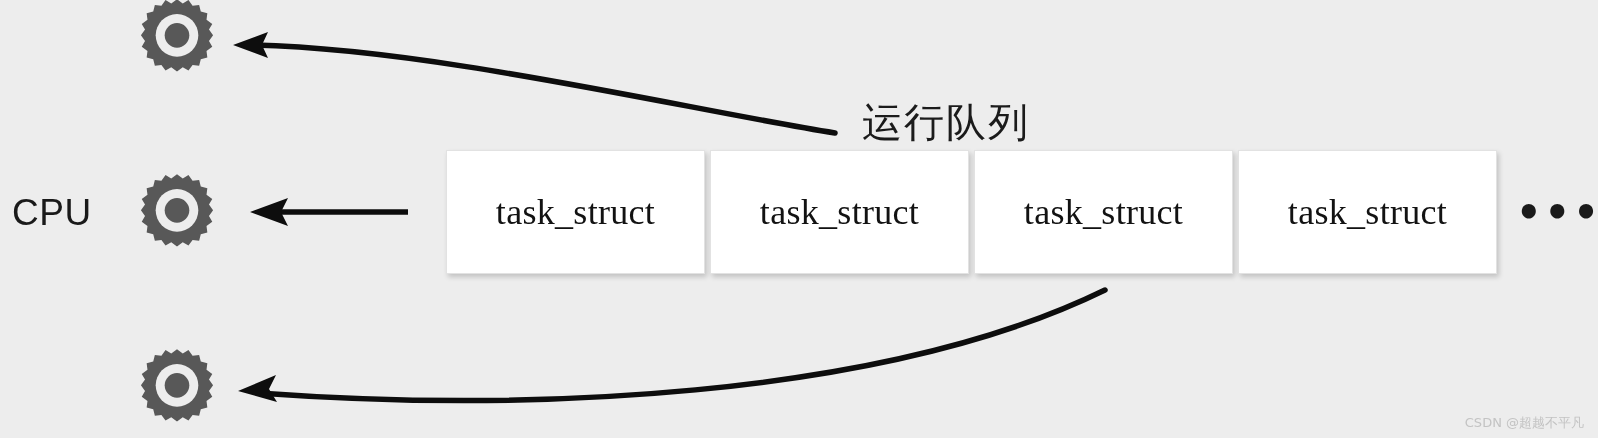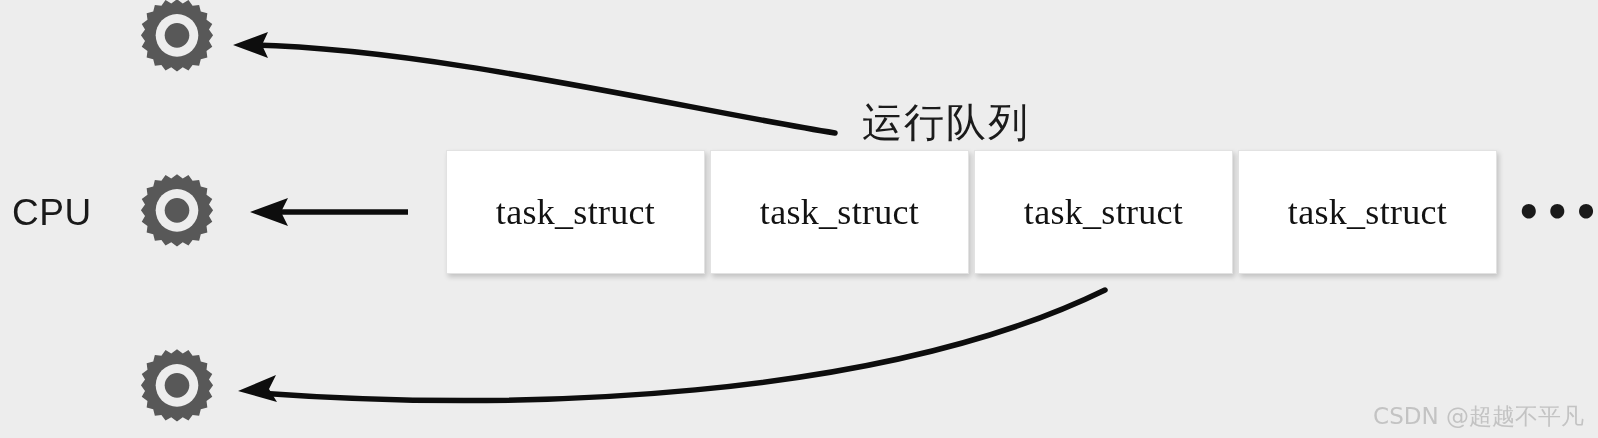--- a/index.html
+++ b/index.html
@@ -102,21 +102,21 @@
     width: 1598px;
     height: 438px;
     pointer-events: none;
   }
 
   
   .watermark {
     position: absolute;
     right: 14px;
     bottom: 6px;
-    font-size: 23px;
+    font-size: 13px;
     color: #c3c3c3;
     font-family: "DejaVu Sans", "Liberation Sans", sans-serif;
     white-space: nowrap;
   }
 </style>
 </head>
 <body>
 
 <div id="canvas">
 

